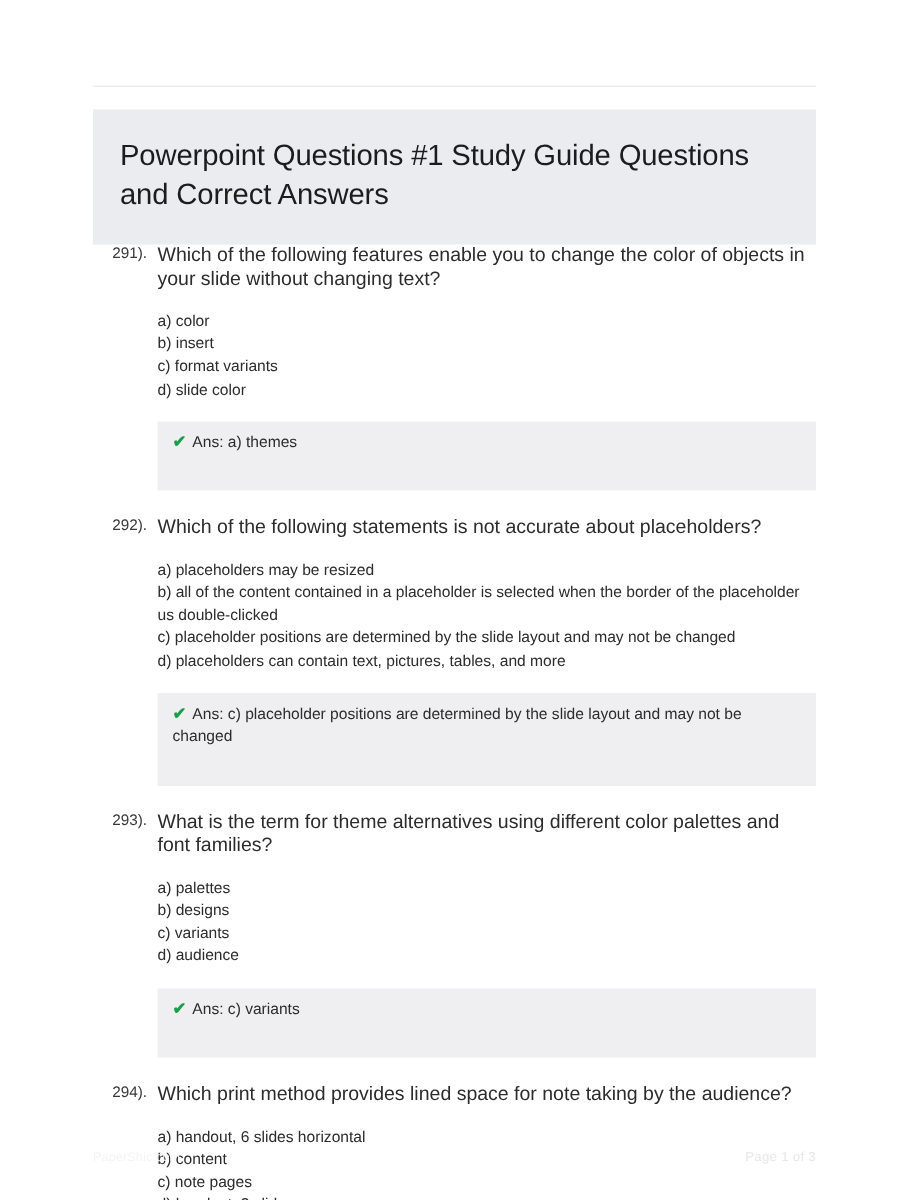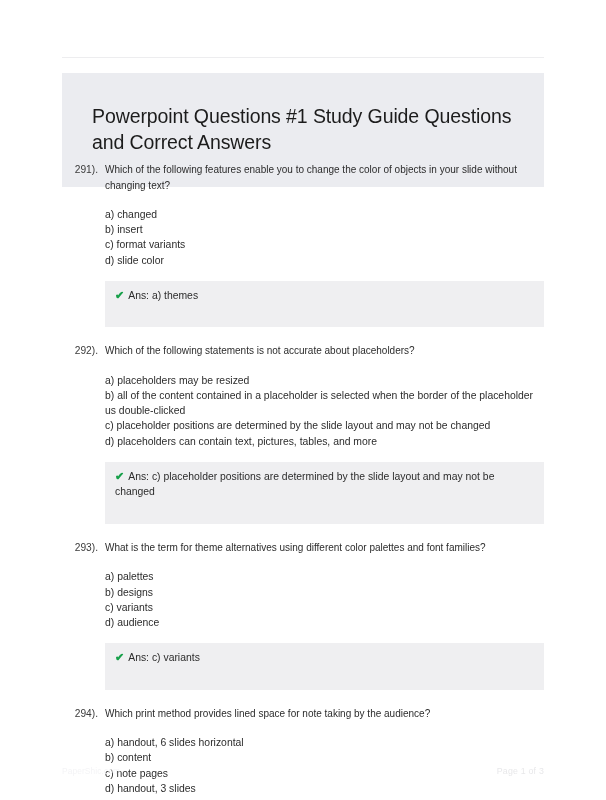--- a/index.html
+++ b/index.html
@@ -41,21 +41,21 @@
     background: #ebecf0;
     padding: 14px 14px 16px 14px;
     box-sizing: border-box;
   }
   .title-text {
     font-size: 19.5px;
     line-height: 26px;
     font-weight: 400;
     color: #1c1c1c;
     letter-spacing: -0.1px;
-    margin: 16px;
+    margin: 4px;
   }
 
   .qlist {
     position: absolute;
     left: 0;
     top: 162px;
     width: 606px;
   }
 
   .question-block {
@@ -80,21 +80,21 @@
     line-height: 15px;
     color: #3a3a3a;
   }
 
   .q-body {
     flex: 1 1 auto;
     min-width: 0;
   }
 
   .q-text {
-    font-size: 10px;
+    font-size: 13px;
     line-height: 15.5px;
     color: #2c2c2c;
     margin: 0;
   }
 
   .options {
     margin-top: 14px;
   }
   .option {
     font-size: 10.4px;
@@ -151,21 +151,21 @@
     <h1 class="title-text">Powerpoint Questions #1 Study Guide Questions and Correct Answers</h1>
   </div>
 
   <div class="qlist" id="question-list">
       <div class="question-block">
         <div class="q-row">
           <div class="q-num">291).</div>
           <div class="q-body">
             <p class="q-text">Which of the following features enable you to change the color of objects in your slide without changing text?</p>
             <div class="options">
-              <div class="option">a) changed</div>
+              <div class="option">a) color</div>
               <div class="option">b) insert</div>
               <div class="option">c) format variants</div>
               <div class="option">d) slide color</div>
             </div>
             <div class="answer-box"><span class="check">✔</span><span class="answer-text">Ans: a) themes</span></div>
           </div>
         </div>
       </div>
       <div class="question-block">
         <div class="q-row">

